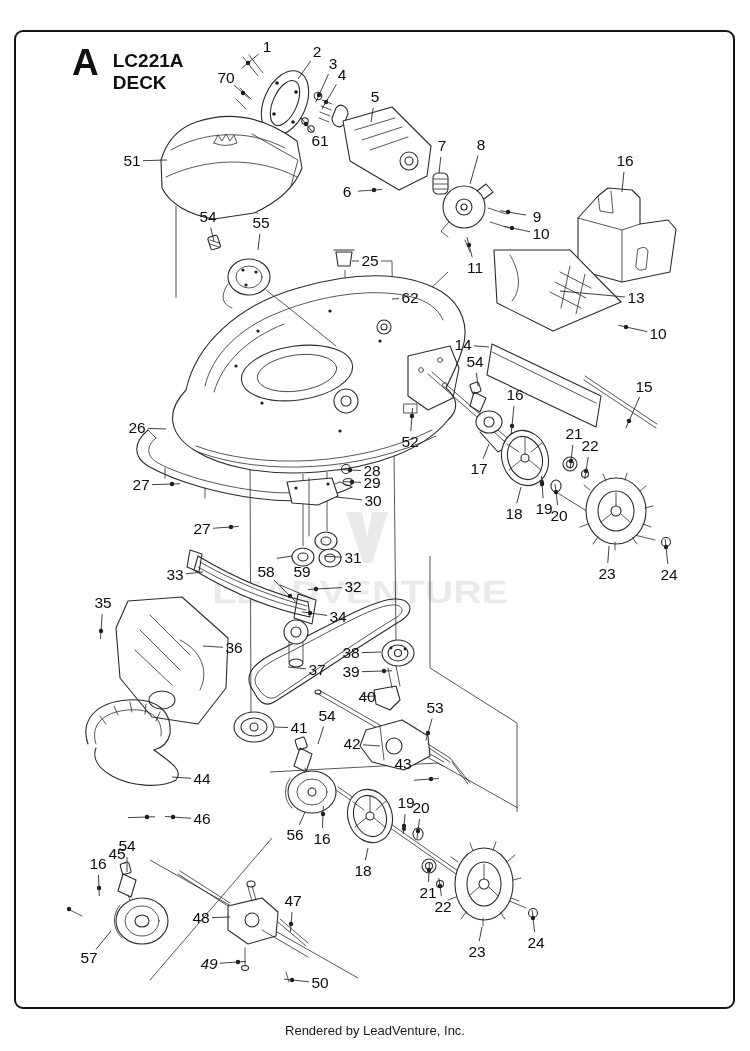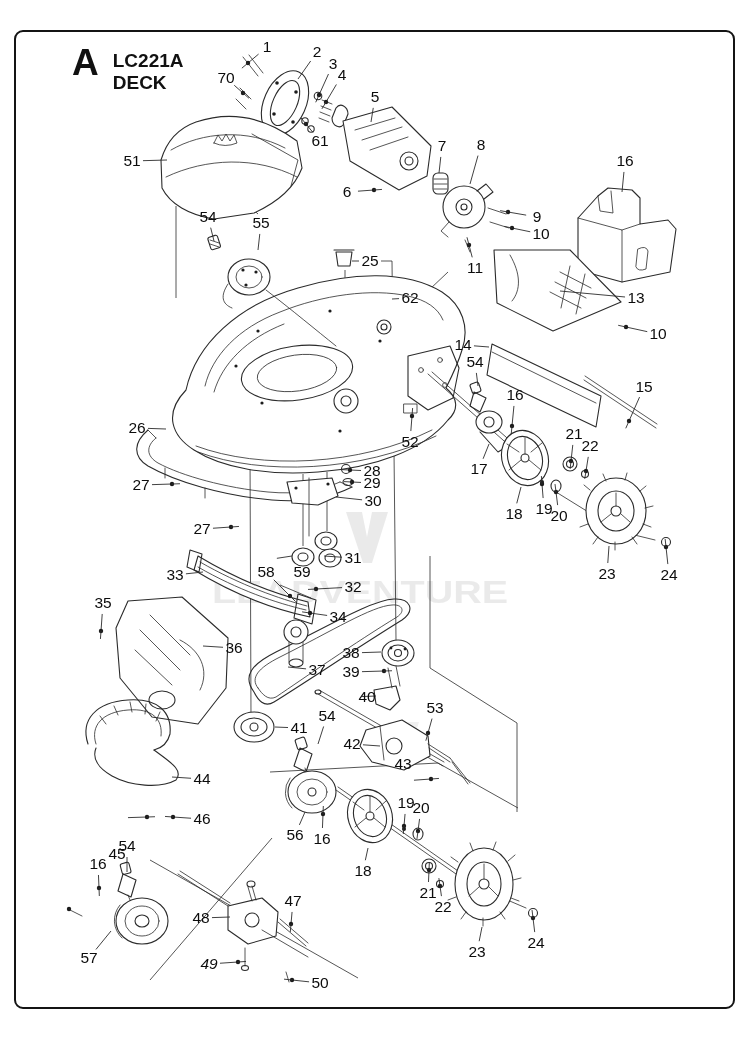--- a/index.html
+++ b/index.html
@@ -558,13 +558,14 @@
       <div class="callout" style="left: 536px; top: 943px;">24</div>
       <div class="callout" style="left: 293px; top: 901px;">47</div>
       <div class="callout" style="left: 201px; top: 918px;">48</div>
       <div class="callout" style="left: 209px; top: 964px; font-style: italic;">49</div>
       <div class="callout" style="left: 320px; top: 983px;">50</div>
       <div class="callout" style="left: 98px; top: 864px;">16</div>
       <div class="callout" style="left: 127px; top: 846px;">54</div>
       <div class="callout" style="left: 89px; top: 958px;">57</div>
     </div>
 
+  <div id="footer">Rendered by LeadVenture, Inc.</div>
 </div>
 
 </body></html>

